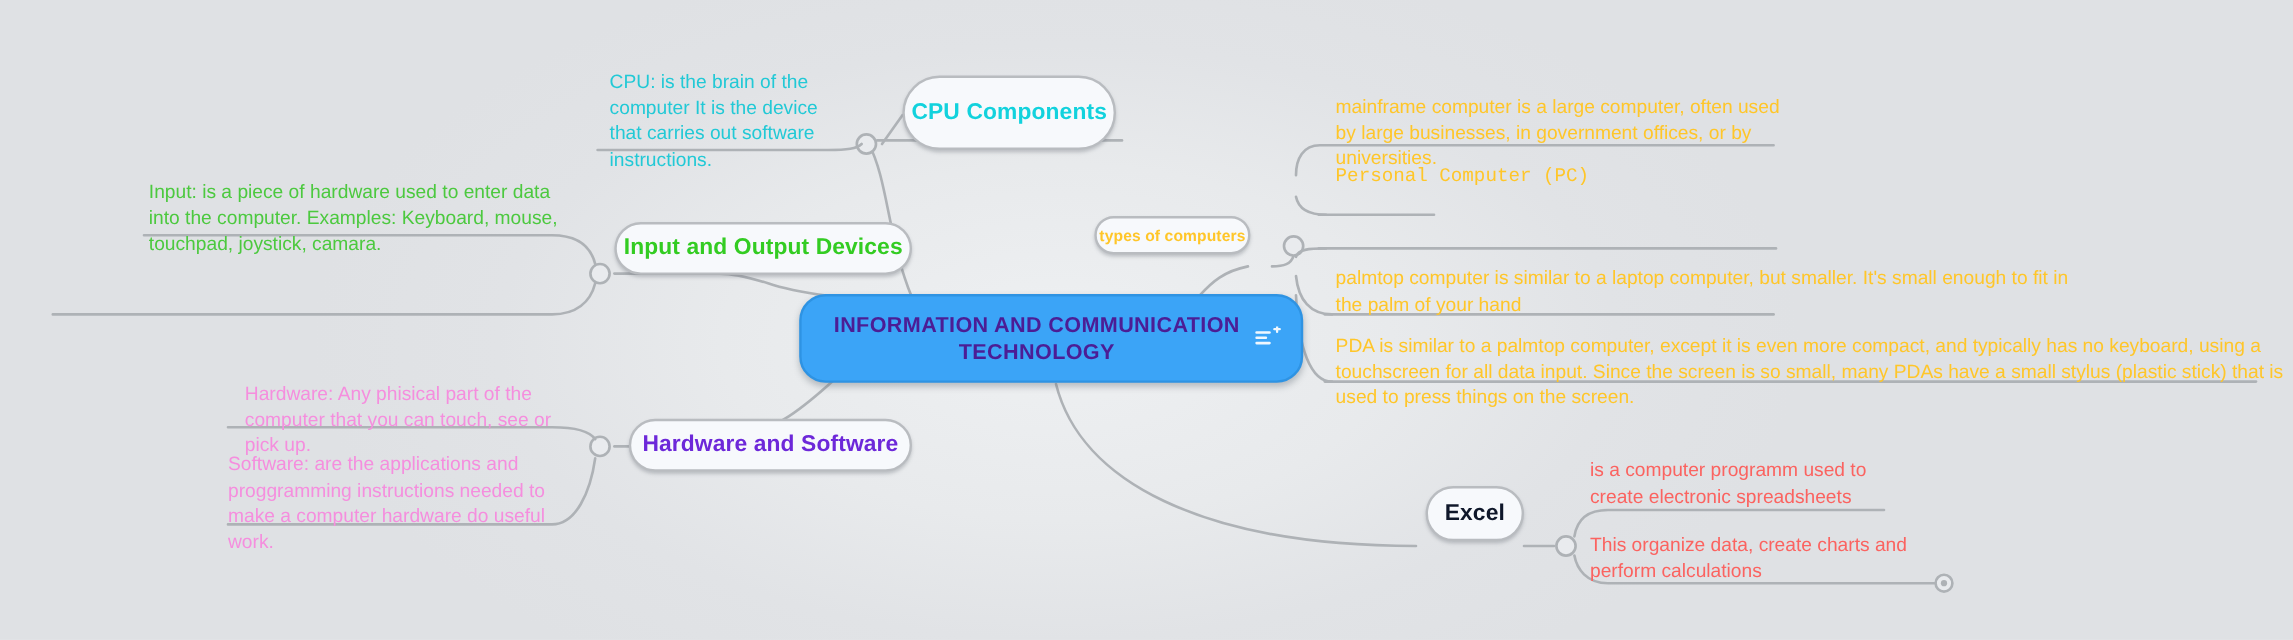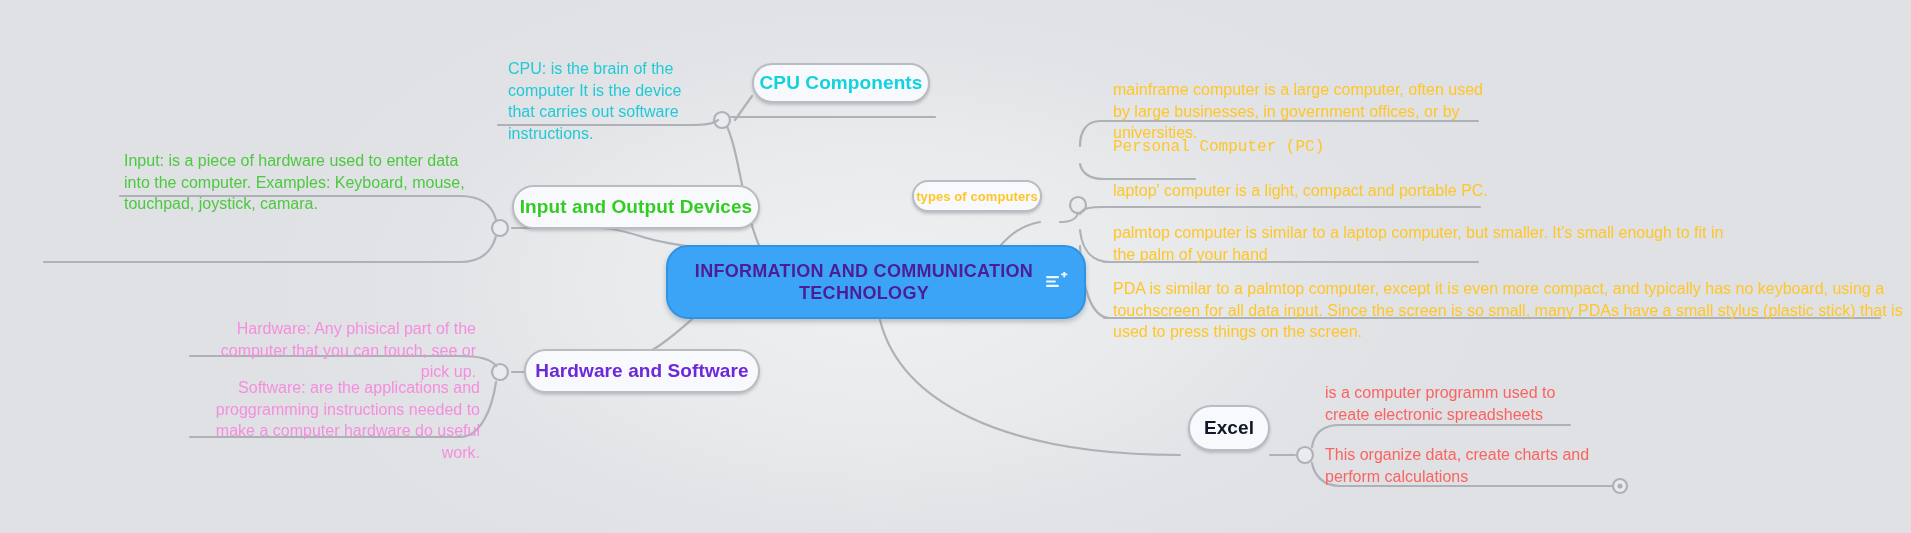--- a/index.html
+++ b/index.html
@@ -36,21 +36,21 @@
     align-items: center;
     justify-content: center;
     background: #f7f9fc;
     border: 2px solid #b9bcc0;
     border-radius: 999px;
     box-shadow: 0 2px 3px rgba(110,115,122,0.35);
     font-weight: bold;
     letter-spacing: 0.1px;
     white-space: nowrap;
   }
-  .node-cpu       { left: 752px; top: 63px;  width: 178px; height: 40px;  font-size: 19px; color: #12d2dd; }
+  .node-cpu       { left: 752px; top: 63px;  width: 178px; height: 62px;  font-size: 19px; color: #12d2dd; }
   .node-io        { left: 512px; top: 185px; width: 248px; height: 44px;  font-size: 19px; color: #33cc22; }
   .node-hw        { left: 524px; top: 349px; width: 236px; height: 44px;  font-size: 19px; color: #6d28d9; }
   .node-types     { left: 912px; top: 180px; width: 130px; height: 32px;  font-size: 13px; color: #ffc629; }
   .node-excel     { left: 1188px; top: 405px; width: 82px; height: 46px;  font-size: 19px; color: #0f172a; }
 
   
   .central {
     position: absolute;
     left: 666px;
     top: 245px;
@@ -85,21 +85,21 @@
   
   .leaf {
     position: absolute;
     box-sizing: border-box;
     font-size: 16px;
     line-height: 1.35;
     white-space: pre-line;
   }
   .c-cyan   { color: #22c9d6; }
   .c-green  { color: #4cc93f; }
-  .c-pink   { color: #f58ede; text-align: right; }
+  .c-pink   { color: #f58ede; }
   .c-yellow { color: #ffc629; }
   .c-red    { color: #fb6360; }
 </style>
 </head>
 <body>
 
 <div id="canvas">
 
   <svg id="links" viewBox="0 0 1911 533" xmlns="http://www.w3.org/2000/svg">
     <g fill="none" stroke="#aeb2b6" stroke-width="2.2" stroke-linecap="round">
@@ -188,20 +188,19 @@
 
   <div class="leaf c-cyan" style="left:508px; top:58px; width:192px;">CPU: is the brain of the computer  It is the device that carries out software instructions.</div>
 
   <div class="leaf c-green" style="left:124px; top:150px; width:342px;">Input: is a piece of hardware used to enter data into the computer. Examples: Keyboard, mouse, touchpad, joystick, camara.</div>
 
   <div class="leaf c-pink" style="left:204px; top:318px; width:272px;">Hardware: Any phisical part of the computer that you can touch, see or pick up.</div>
   <div class="leaf c-pink" style="left:190px; top:377px; width:290px;">Software: are the applications and proggramming instructions needed to make a computer hardware do useful work.</div>
 
   <div class="leaf c-yellow" style="left:1113px; top:79px; width:380px;">mainframe computer is a large computer, often used by large businesses, in government offices, or by universities.</div>
   <div class="leaf c-yellow" style="left:1113px; top:137px; width:380px;font-family:Liberation Mono, monospace;">Personal Computer (PC)</div>
-  <div class="leaf c-yellow" style="left:1113px; top:180px; width:420px;">laptop' computer is a light, compact and portable PC.</div>
   <div class="leaf c-yellow" style="left:1113px; top:222px; width:620px;">palmtop computer is similar to a laptop computer, but smaller. It's small enough to fit in the palm of your hand</div>
   <div class="leaf c-yellow" style="left:1113px; top:278px; width:790px;">PDA is similar to a palmtop computer, except it is even more compact, and typically has no keyboard, using a touchscreen for all data input. Since the screen is so small, many PDAs have a small stylus (plastic stick) that is used to press things on the screen.</div>
 
   <div class="leaf c-red" style="left:1325px; top:382px; width:252px;">is a computer programm used to create electronic spreadsheets</div>
   <div class="leaf c-red" style="left:1325px; top:444px; width:270px;">This organize data, create charts and perform calculations</div>
 
 </div>
 
 </body></html>

